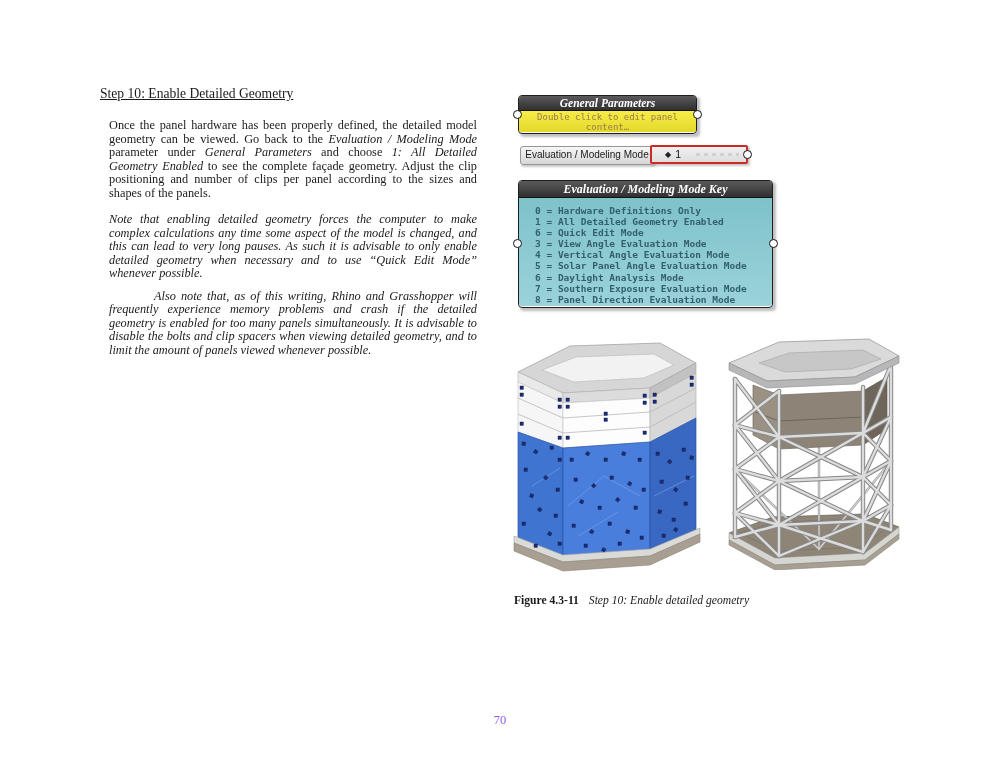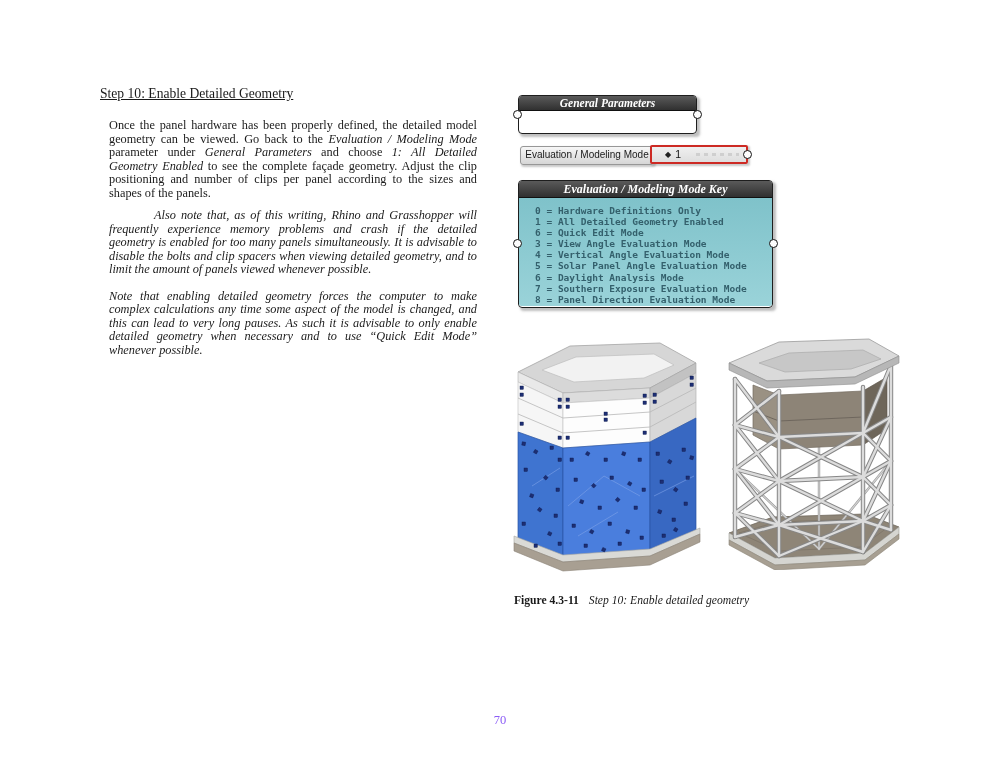--- a/index.html
+++ b/index.html
@@ -69,27 +69,28 @@
   .page-num{position:absolute;left:0;top:713px;width:1000px;text-align:center;
             font-size:12.5px;color:#8b5cf6;}
 </style>
 </head>
 <body>
 
 <div class="text-col">
   <h1 class="step-heading">Step 10: Enable Detailed Geometry</h1>
   <div>
       <p><span>Once the panel hardware has been properly defined, the detailed model geometry can be viewed. Go back to the </span><i>Evaluation / Modeling Mode</i><span> parameter under </span><i>General Parameters</i><span> and choose </span><i>1: All Detailed Geometry Enabled</i><span> to see the complete façade geometry. Adjust the clip positioning and number of clips per panel according to the sizes and shapes of the panels.</span></p>
+      <p class="italic gap"><span>Note that enabling detailed geometry forces the computer to make complex calculations any time some aspect of the model is changed, and this can lead to very long pauses. As such it is advisable to only enable detailed geometry when necessary and to use “Quick Edit Mode” whenever possible.</span></p>
       <p class="italic indent"><span>Also note that, as of this writing, Rhino and Grasshopper will frequently experience memory problems and crash if the detailed geometry is enabled for too many panels simultaneously. It is advisable to disable the bolts and clip spacers when viewing detailed geometry, and to limit the amount of panels viewed whenever possible.</span></p>
-      <p class="italic gap"><span>Note that enabling detailed geometry forces the computer to make complex calculations any time some aspect of the model is changed, and this can lead to very long pauses. As such it is advisable to only enable detailed geometry when necessary and to use “Quick Edit Mode” whenever possible.</span></p>
     </div>
 </div>
 
 <div class="gh-panel gp-panel">
   <div class="gh-head">General Parameters</div>
+  <div class="gp-body">Double click to edit panel content…</div>
   <span class="conn conn-l"></span>
   <span class="conn conn-r"></span>
 </div>
 
 <div class="slider-label">Evaluation / Modeling Mode</div>
 <div class="slider-track">
   <div class="slider-grip"><span class="grip-diamond">◆</span><span>1</span></div>
   <span class="conn conn-r"></span>
 </div>
 

